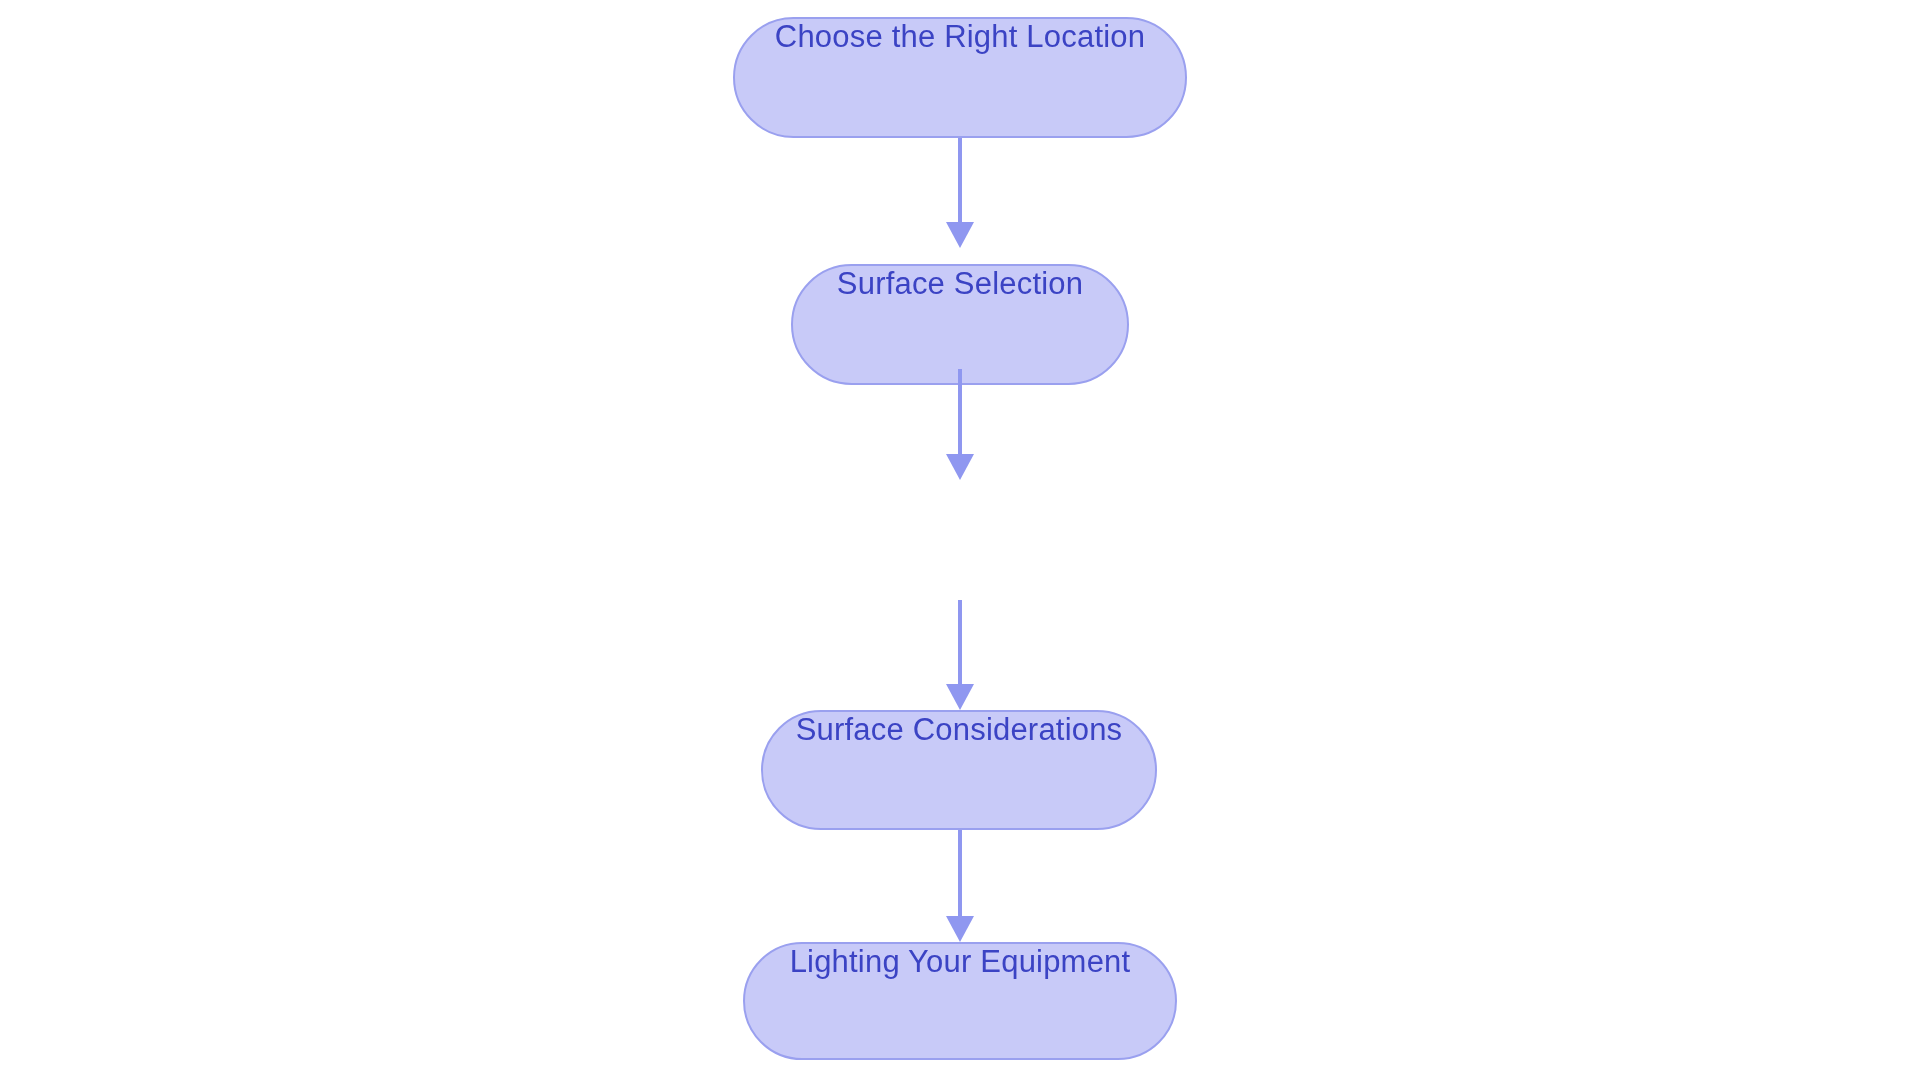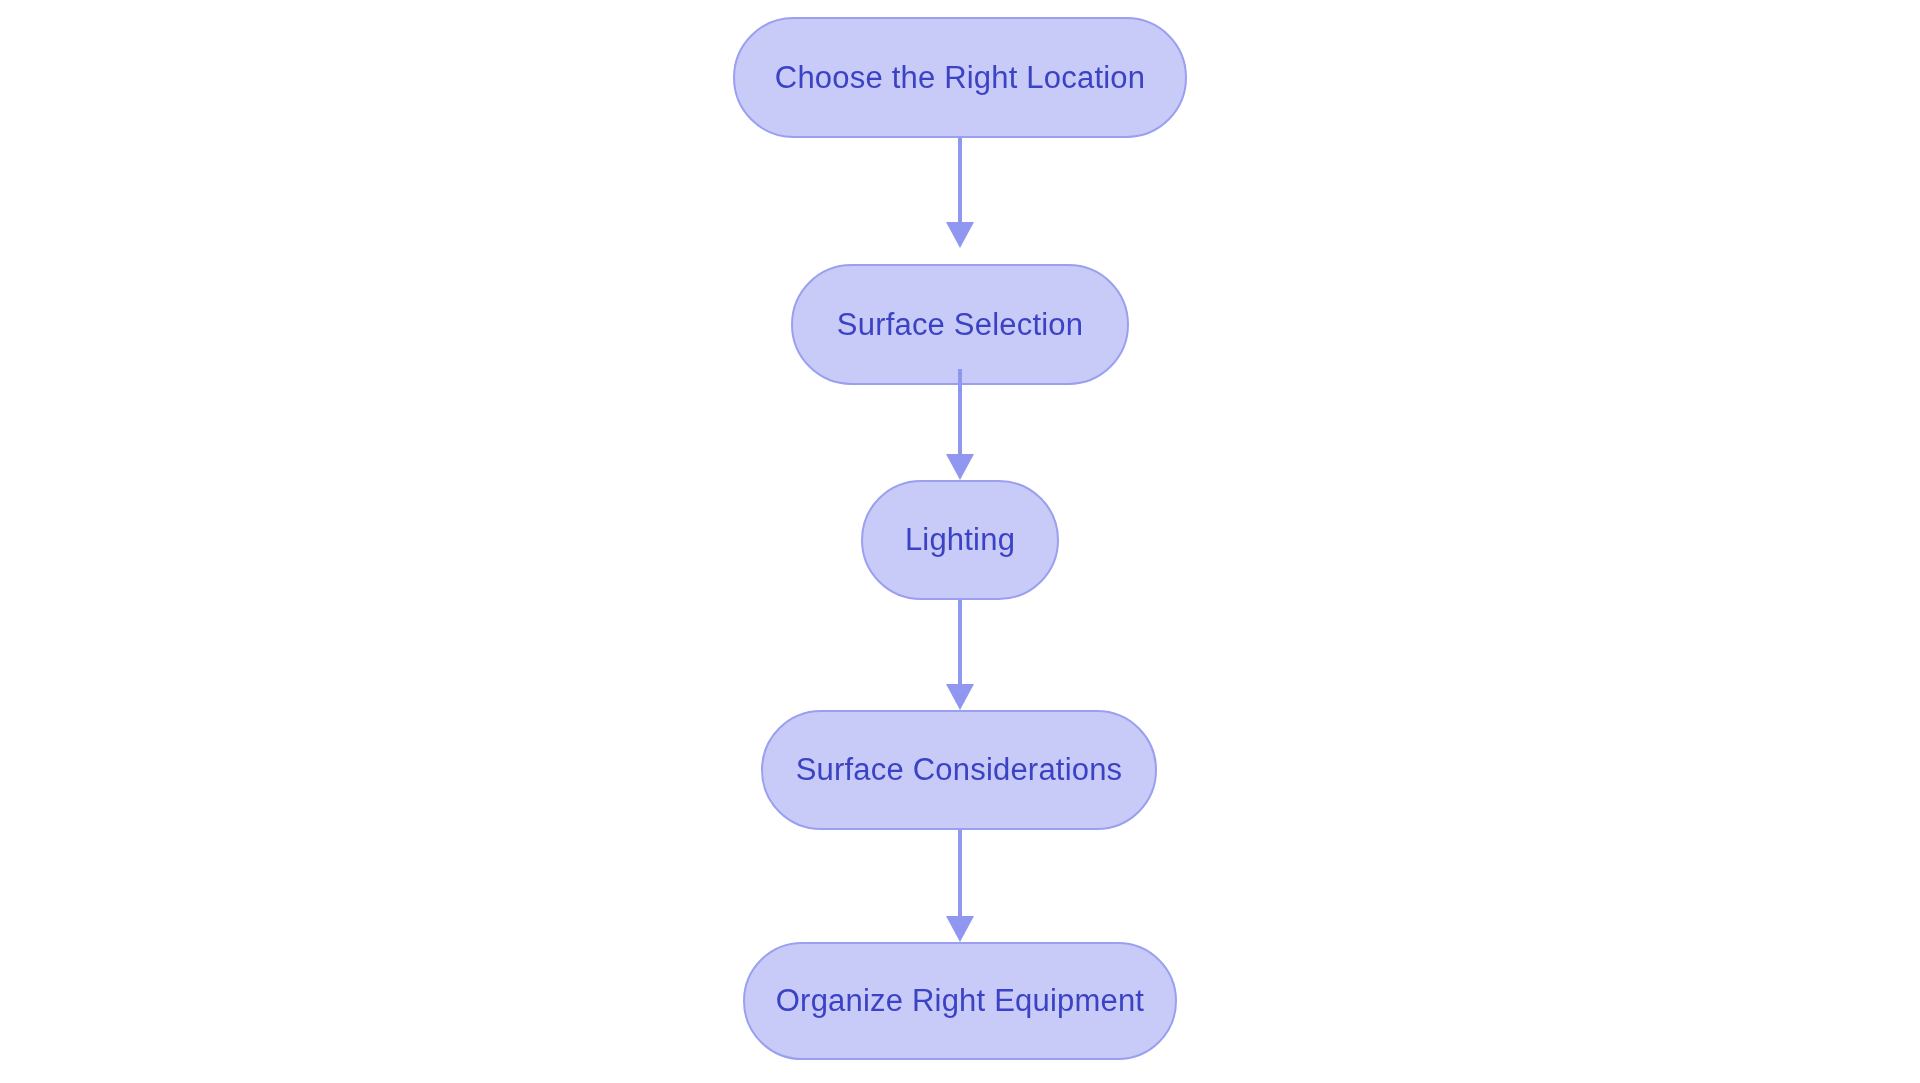--- a/index.html
+++ b/index.html
@@ -12,21 +12,20 @@
     position: relative;
     width: 1920px;
     height: 1083px;
     overflow: hidden;
     background: var(--bg, #ffffff);
   }
   .node {
     position: absolute;
     box-sizing: border-box;
     display: flex;
-    align-items: center;
     justify-content: center;
     background: var(--node-fill, #c8caf8);
     border: 2px solid var(--node-border, #9aa0ef);
     border-radius: 62px;
     color: var(--node-text, #3b43c4);
     font-size: 31px;
     font-weight: 400;
     letter-spacing: 0.2px;
     white-space: nowrap;
     text-align: center;
@@ -78,35 +77,32 @@
 
   <div class="node n2">
     <span>Surface Selection</span>
   </div>
 
   <div class="arrow a2">
     <div class="shaft"></div>
     <div class="head"></div>
   </div>
 
-  <div class="node n3">
-    <span>Lighting</span>
-  </div>
 
   <div class="arrow a3">
     <div class="shaft"></div>
     <div class="head"></div>
   </div>
 
   <div class="node n4">
     <span>Surface Considerations</span>
   </div>
 
   <div class="arrow a4">
     <div class="shaft"></div>
     <div class="head"></div>
   </div>
 
   <div class="node n5">
-    <span>Organize Right Equipment</span>
+    <span>Lighting Your Equipment</span>
   </div>
 
 </div>
 
 </body></html>

